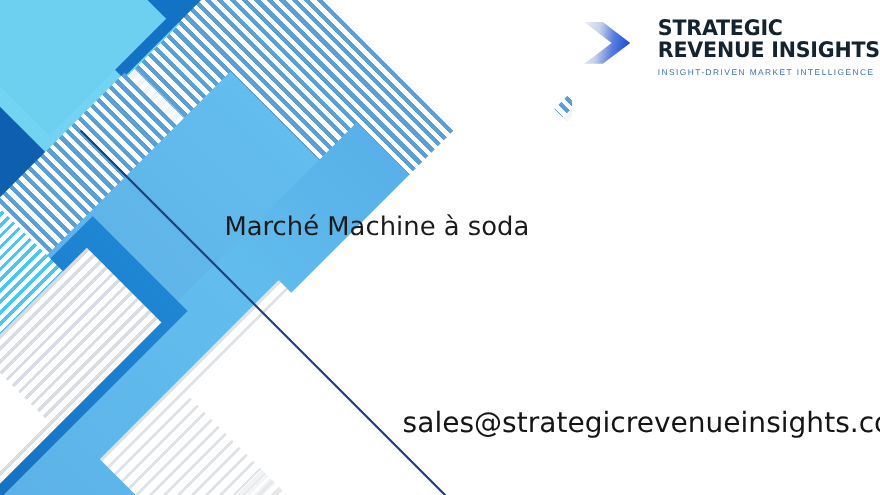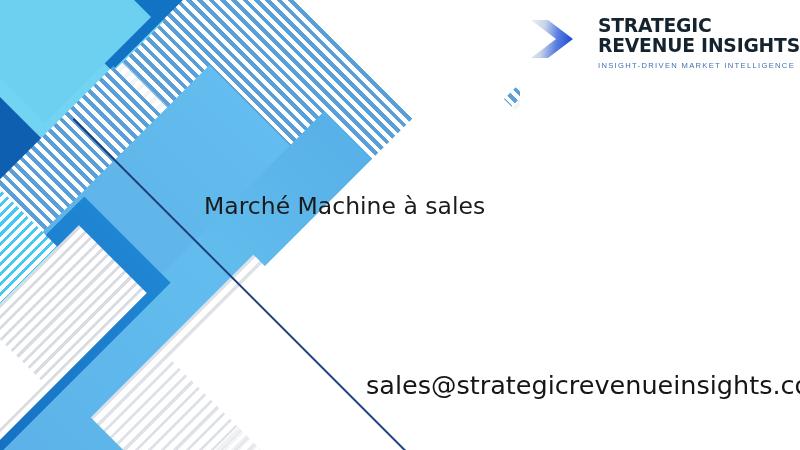--- a/index.html
+++ b/index.html
@@ -286,17 +286,17 @@
         <path d="M3 4 L20 4 L45 23 L20 42 L3 42 L28 23 Z" fill="url(#chevGrad)"></path>
       </svg>
     </span>
     <span class="logo-text-wrap">
       <span class="logo-line">STRATEGIC</span>
       <span class="logo-line">REVENUE INSIGHTS</span>
       <span class="logo-tagline">INSIGHT-DRIVEN MARKET INTELLIGENCE</span>
     </span>
   </div>
 
-  <div id="title">Marché Machine à sales</div>
+  <div id="title">Marché Machine à soda</div>
 
   <div id="email">sales@strategicrevenueinsights.com</div>
 
 </div>
 
 </body></html>

